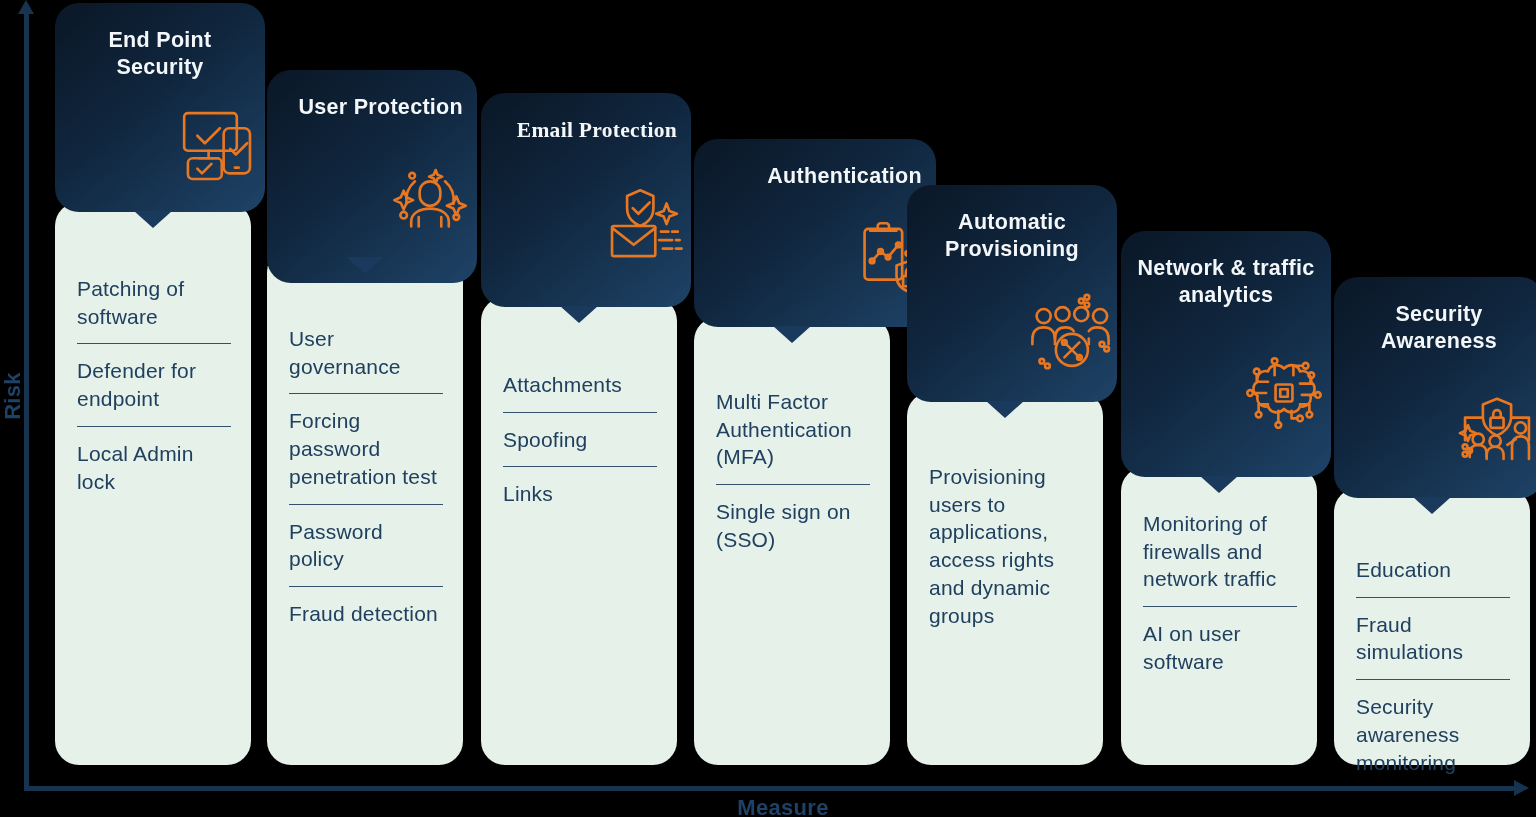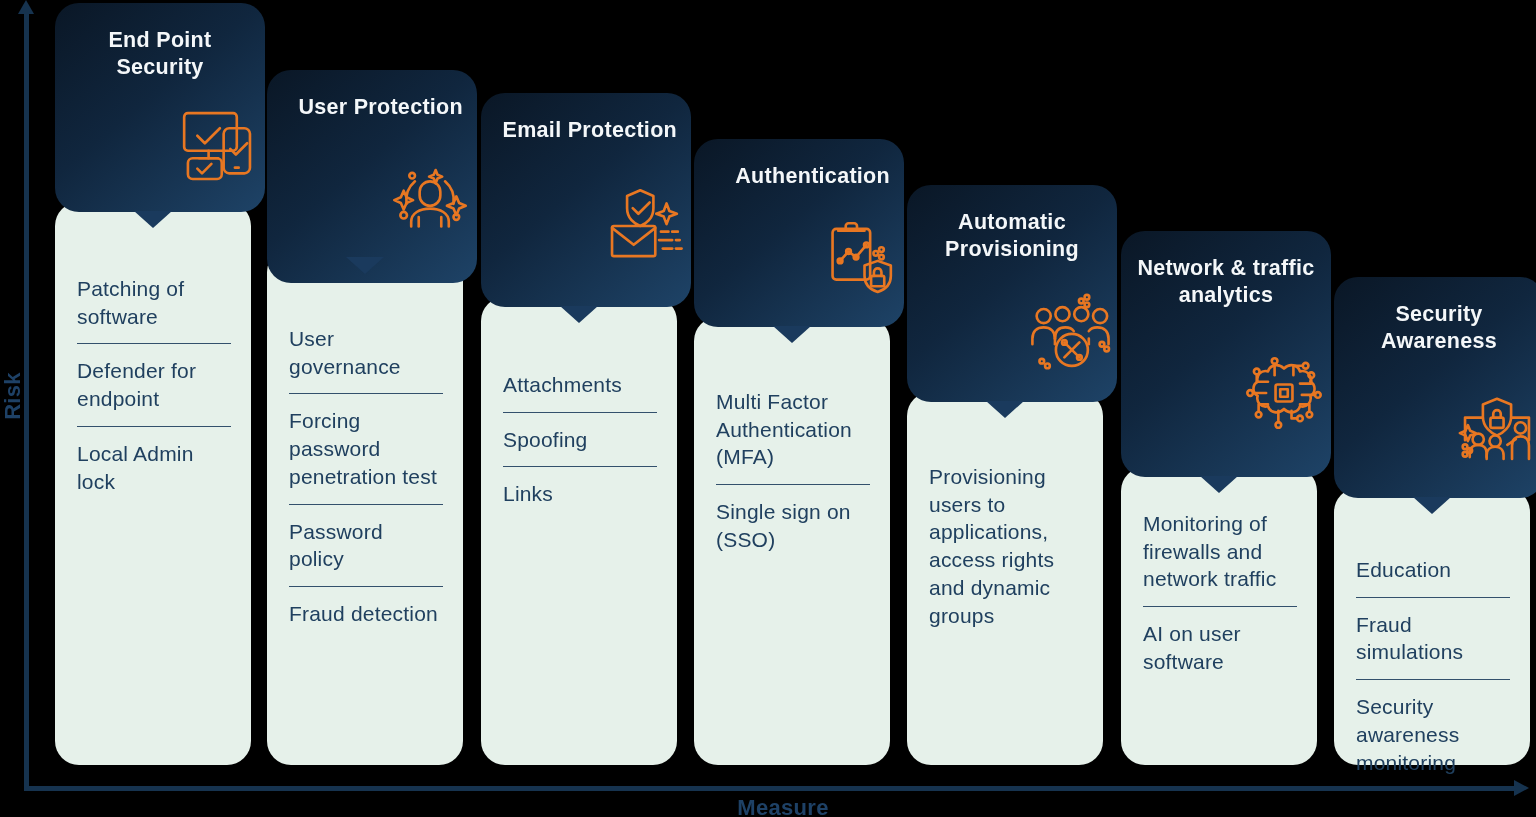--- a/index.html
+++ b/index.html
@@ -92,21 +92,21 @@
             <circle cx="78" cy="66" r="3"></circle>
           </svg>
         </div>
       </div>
       <div class="card-tail" style="left: 346px; top: 257px;"></div>
       <div class="card-body" style="left: 481px; top: 297px; height: 468px; padding-top: 61px;">
         <div class="list-item">Attachments</div>
         <div class="list-item">Spoofing</div>
         <div class="list-item">Links</div>
       </div>
-      <div class="card-header" style="left: 481px; top: 93px; height: 214px;">
+      <div class="card-header" style="left: 481px; top: 93px; height: 214px; font-family: Liberation Serif, serif;">
         <div class="card-title">Email Protection</div>
         <div class="card-icon" style="color: rgb(232, 119, 34);">
           <svg width="94" height="94" viewBox="0 0 100 100" fill="none" stroke="currentColor" stroke-width="2.8" stroke-linecap="round" stroke-linejoin="round">
             <path d="M46 12l14 6v13c0 11-8 17-14 19-6-2-14-8-14-19V18z"></path>
             <path d="M38 31l6 6 12-12"></path>
             <path d="M74 26l3 8 8 3-8 3-3 8-3-8-8-3 8-3z"></path>
             <rect x="16" y="50" width="46" height="32" rx="2"></rect>
             <path d="M16 52l23 18 23-18"></path>
             <path d="M68 56h8"></path>
             <path d="M80 56h6"></path>
@@ -115,21 +115,21 @@
             <path d="M70 74h10"></path>
             <path d="M84 74h6"></path>
           </svg>
         </div>
       </div>
       <div class="card-tail" style="left: 560px; top: 306px;"></div>
       <div class="card-body" style="left: 694px; top: 317px; height: 448px; padding-top: 58px;">
         <div class="list-item">Multi Factor Authentication (MFA)</div>
         <div class="list-item">Single sign on (SSO)</div>
       </div>
-      <div class="card-header" style="left: 694px; top: 139px; height: 188px;">
+      <div class="card-header" style="left: 694px; top: 139px; height: 188px; padding-left: 32px;">
         <div class="card-title">Authentication</div>
         <div class="card-icon" style="color: rgb(232, 119, 34);">
           <svg width="94" height="94" viewBox="0 0 100 100" fill="none" stroke="currentColor" stroke-width="2.8" stroke-linecap="round" stroke-linejoin="round">
             <rect x="24" y="18" width="40" height="54" rx="4"></rect>
             <path d="M30 20h28"></path>
             <rect x="38" y="12" width="12" height="8" rx="3"></rect>
             <path d="M32 52l9-10 8 6 11-13"></path>
             <circle cx="32" cy="52" r="2.5"></circle>
             <circle cx="41" cy="42" r="2.5"></circle>
             <circle cx="49" cy="48" r="2.5"></circle>

